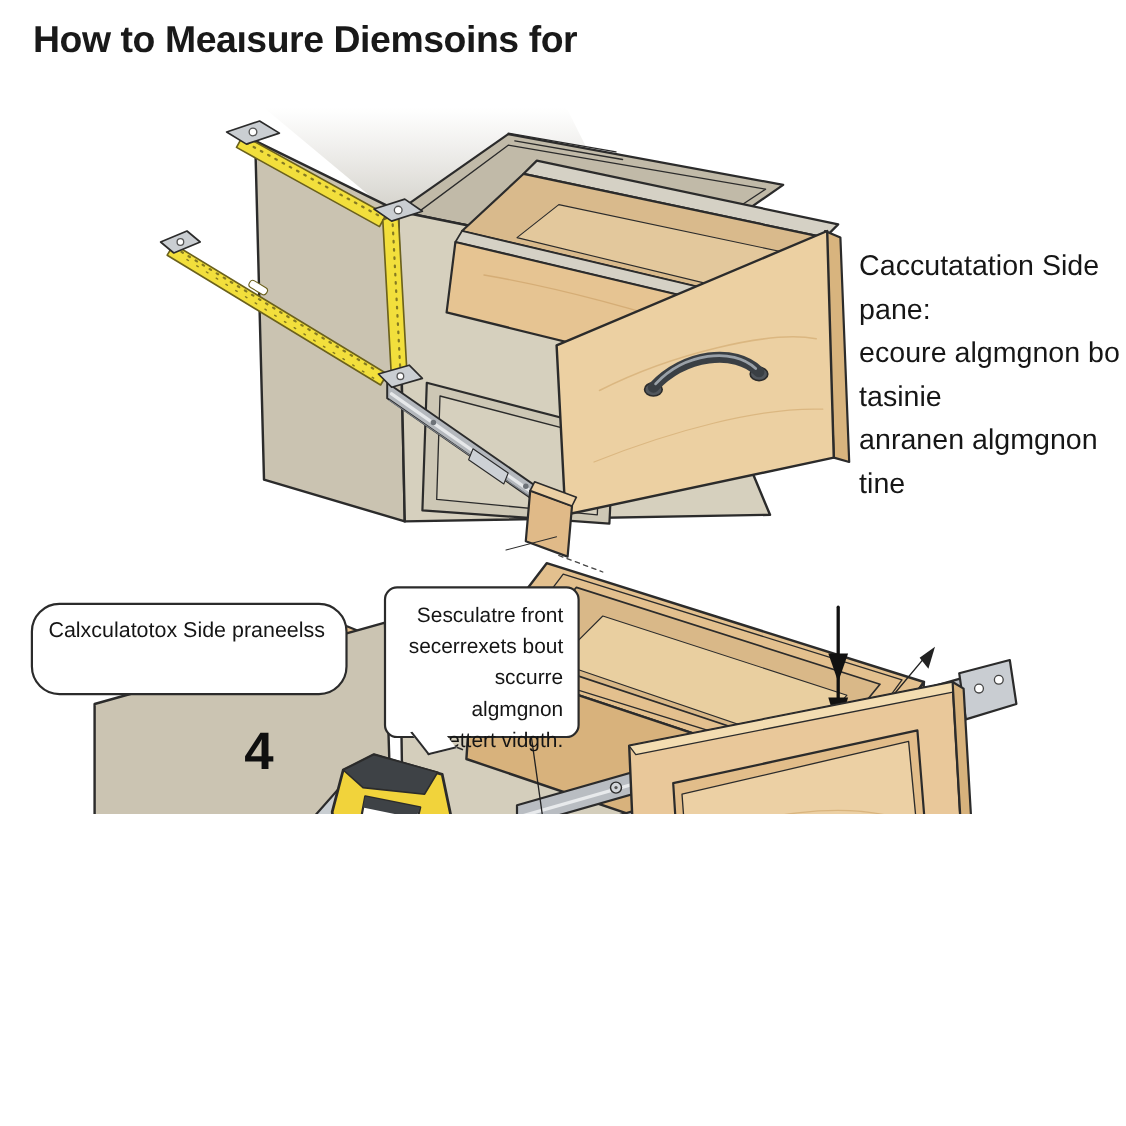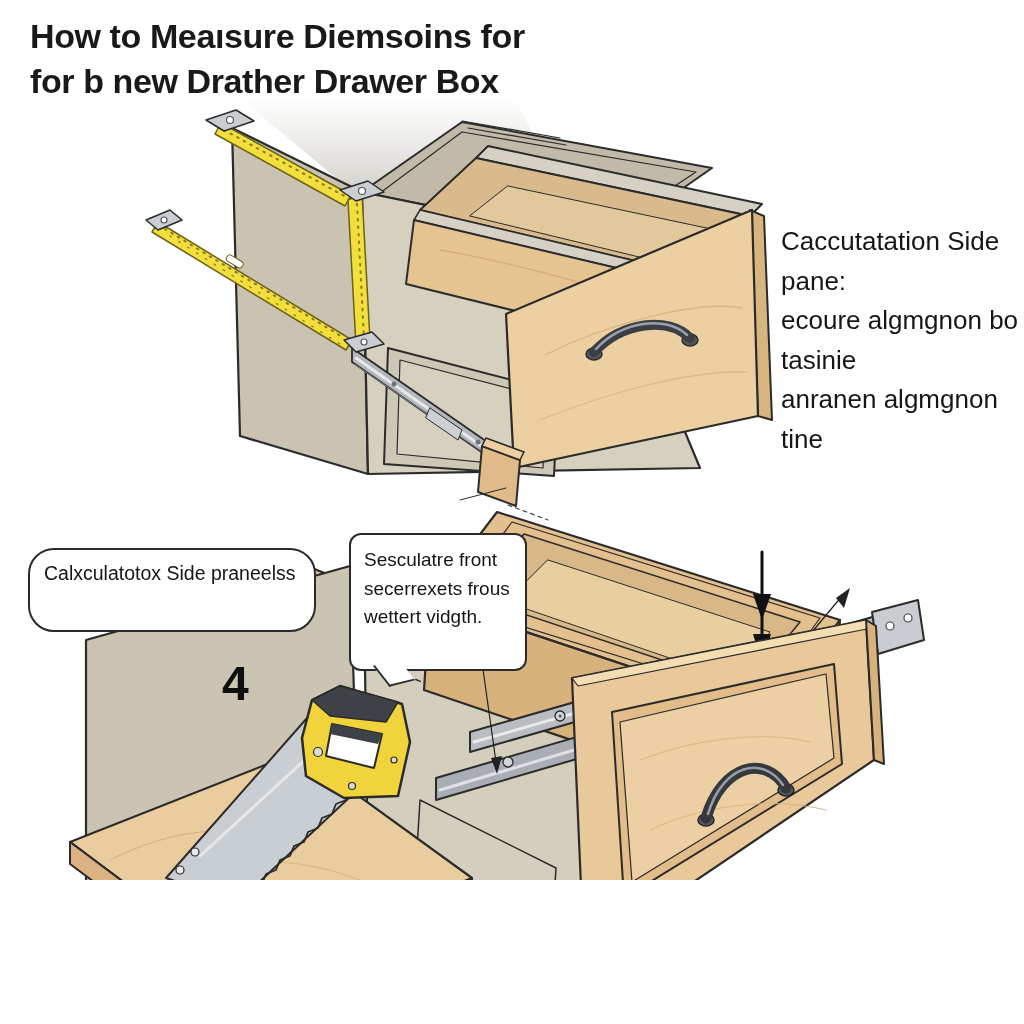--- a/index.html
+++ b/index.html
@@ -1,29 +1,29 @@
 <!DOCTYPE html>
 <html><head>
 <meta charset="utf-8">
 <style>
   html,body{margin:0;padding:0;background:#ffffff;}
-  #stage{position:relative;width:1024px;height:880px;background:#ffffff;overflow:hidden;
+  #stage{position:relative;width:1024px;height:740px;background:#ffffff;overflow:hidden;
          font-family:"Liberation Sans","DejaVu Sans",sans-serif;}
   #art{position:absolute;inset:0;z-index:1;}
   #art polygon,#art path,#art line,#art rect{stroke-linejoin:round;stroke-linecap:round;}
   .txt{position:absolute;z-index:3;color:#1a1a1a;}
   #title{left:30px;top:14px;font-size:34px;line-height:1.32;font-weight:700;color:#191919;letter-spacing:-0.4px;}
   #side-note{left:768px;top:222px;width:252px;font-size:26px;line-height:1.52;color:#161616;padding-left:13px;}
   #step-num{left:222px;top:656px;font-size:48px;font-weight:800;color:#0f0f0f;}
   .callout{position:absolute;z-index:4;background:#ffffff;border:2.5px solid #2b2b2b;
            color:#151515;box-sizing:border-box;}
   #callout-side{left:28px;top:548px;width:288px;height:84px;border-radius:26px;
                 padding:10px 14px;font-size:19.5px;line-height:1.42;}
   #callout-front{left:349px;top:533px;width:178px;height:138px;border-radius:12px;
-                 padding:11px 13px;font-size:19px;line-height:1.5;position:absolute;}
+                 padding:11px 13px;font-size:19px;line-height:1.5;position:absolute;text-align:right;}
   #callout-front .tail{content:"";position:absolute;left:30px;bottom:-17px;width:24px;height:24px;
         background:#fff;border-right:2.5px solid #2b2b2b;border-bottom:2.5px solid #2b2b2b;
         transform:rotate(64deg) skew(-12deg,-12deg);z-index:-0;}
 </style>
 </head>
 <body>
 
 <div id="stage">
 
 <svg id="art" viewBox="0 0 1024 1024" width="1024" height="1024">
@@ -213,35 +213,35 @@
         <path d="M708,814 C723,764 763,755 783,785" fill="none" stroke="#969da4" stroke-width="2.5"></path>
       </g>
     </g>
 
     <line x1="30" y1="1020" x2="1000" y2="1020" stroke="#d9d7d2" stroke-width="2" stroke-dasharray="3 7"></line>
   </g>
 </svg>
 
 <div class="txt" id="title">
   <div>How to Meaısure Diemsoins for</div>
-  <div>for b new Drather Drawer Box</div>
 </div>
 
 <div class="txt" id="side-note">
   <div>Caccutatation Side pane:</div>
   <div>ecoure algmgnon bo tasinie</div>
   <div>anranen algmgnon tine</div>
 </div>
 
 <div class="txt" id="step-num">4</div>
 
 <div class="callout" id="callout-side">
   <div>Calxculatotox Side praneelss</div>
 </div>
 
 <div class="callout" id="callout-front">
   <div>Sesculatre front</div>
-  <div>secerrexets frous</div>
+  <div>secerrexets bout</div>
+  <div>sccurre algmgnon</div>
   <div>wettert vidgth.</div>
   <div class="tail"></div>
 </div>
 
 </div>
 
 </body></html>

